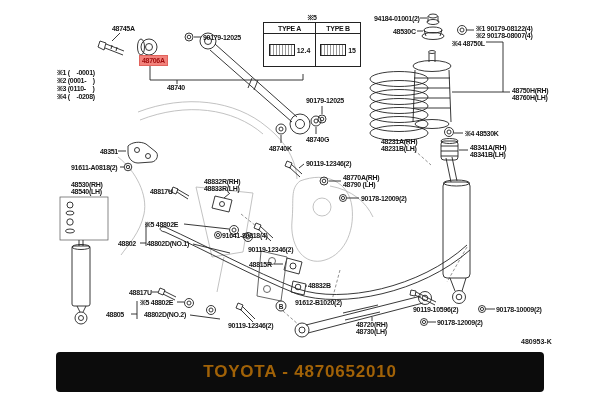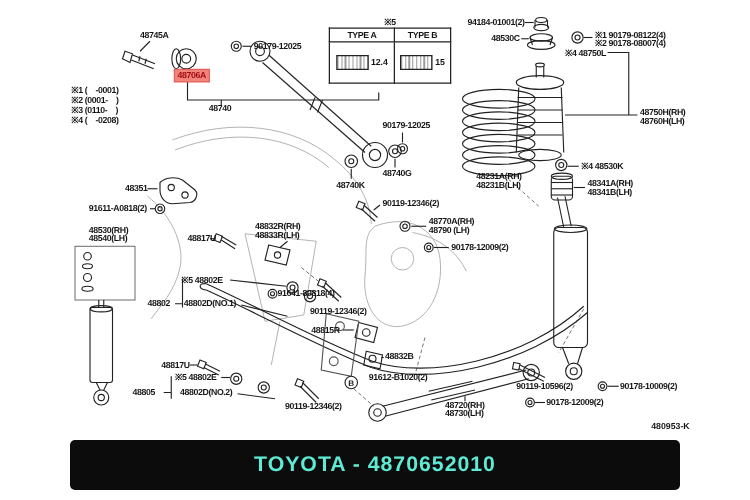--- a/index.html
+++ b/index.html
@@ -14,21 +14,21 @@
   .typebox .note{text-align:center;height:9px;letter-spacing:-0.3px;}
   .typebox table{border-collapse:collapse;width:98px;}
   .typebox th,.typebox td{border:1px solid #222;text-align:center;font-size:7px;padding:0;}
   .typebox th{height:10px;font-weight:700;letter-spacing:-0.3px;}
   .typebox td{height:32px;}
   .bushing{display:inline-block;width:24px;height:10px;border:1px solid #222;vertical-align:middle;
            background:repeating-linear-gradient(90deg,#9a9a9a 0 1px,transparent 1px 3px);}
   .dim{font-size:7px;font-weight:700;vertical-align:middle;margin-left:2px;}
   .banner{position:absolute;left:56px;top:352px;width:488px;height:40px;background:#0c0c0c;
           border-radius:4px;display:flex;align-items:center;justify-content:center;gap:49px;
-          color:#5eead4;font-size:17px;font-weight:700;letter-spacing:0.8px;}
+          color:#a16207;font-size:17px;font-weight:700;letter-spacing:0.8px;}
   .sheet-code{position:absolute;left:521px;top:338px;font-size:7px;font-weight:700;color:#151515;}
 </style>
 </head>
 <body>
 
 <div class="stage">
 
   <svg class="art" width="600" height="400" viewBox="0 0 600 400" stroke="#222" stroke-width="0.9" fill="none">
 
     <g stroke="#b3b3b3" stroke-width="0.8">

